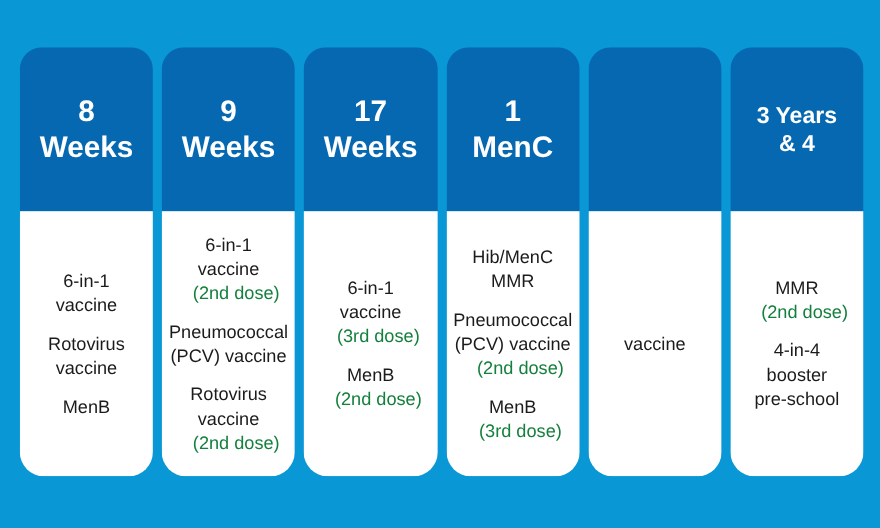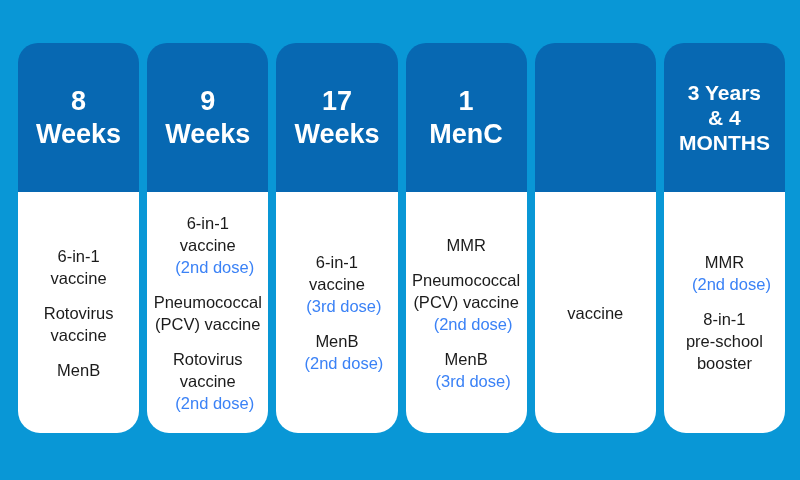--- a/index.html
+++ b/index.html
@@ -65,21 +65,21 @@
   .group {
     margin: 0;
     display: flex;
     flex-direction: column;
   }
   .line {
     display: block;
     white-space: nowrap;
   }
   .accent {
-    color: #3b82f6;
+    color: #15803d;
     margin-left: 14px;
   }
 </style>
 </head>
 <body>
 
 <div class="stage">
   <div class="columns">
 
     <section class="column">
@@ -143,20 +143,21 @@
       </div>
     </section>
 
     <section class="column">
       <header class="col-header">
         <span class="line">1</span>
         <span class="line">MenC</span>
       </header>
       <div class="col-body">
         <p class="group">
+          <span class="line">Hib/MenC</span>
           <span class="line">MMR</span>
         </p>
         <p class="group">
           <span class="line">Pneumococcal</span>
           <span class="line">(PCV) vaccine</span>
           <span class="line accent">(2nd dose)</span>
         </p>
         <p class="group">
           <span class="line">MenB</span>
           <span class="line accent">(3rd dose)</span>
@@ -171,29 +172,28 @@
         <p class="group">
           <span class="line">vaccine</span>
         </p>
       </div>
     </section>
 
     <section class="column">
       <header class="col-header small">
         <span class="line">3 Years</span>
         <span class="line">&amp; 4</span>
-        <span class="line">MONTHS</span>
       </header>
       <div class="col-body">
         <p class="group">
           <span class="line">MMR</span>
           <span class="line accent">(2nd dose)</span>
         </p>
         <p class="group">
-          <span class="line">8-in-1</span>
+          <span class="line">4-in-4</span>
+          <span class="line">booster</span>
           <span class="line">pre-school</span>
-          <span class="line">booster</span>
         </p>
       </div>
     </section>
 
   </div>
 </div>
 
 </body></html>

